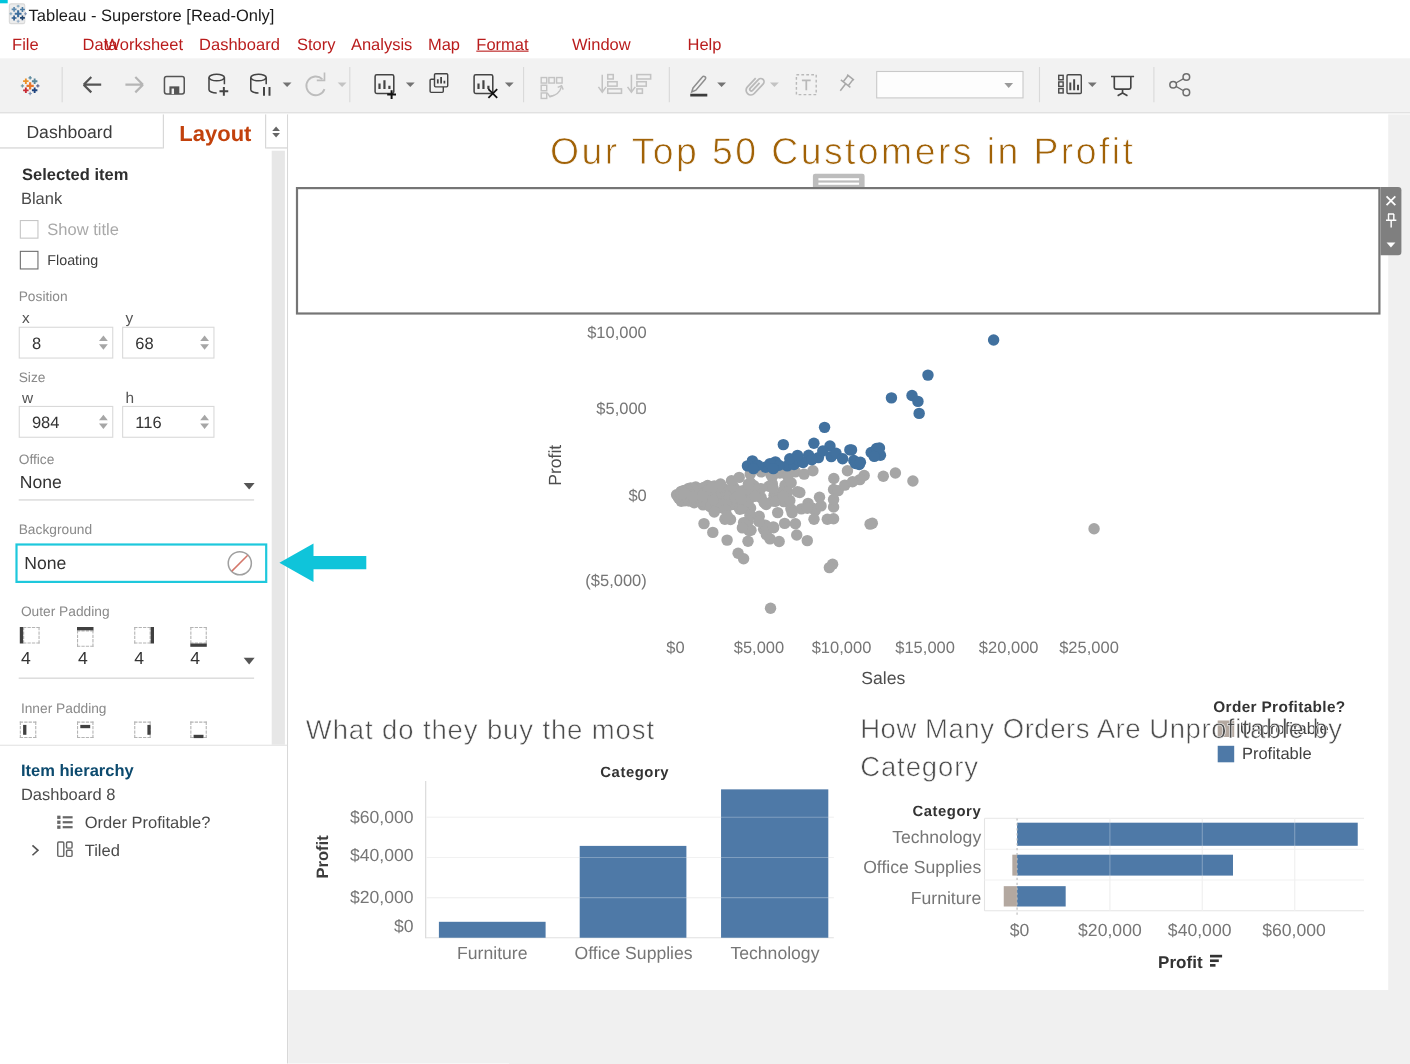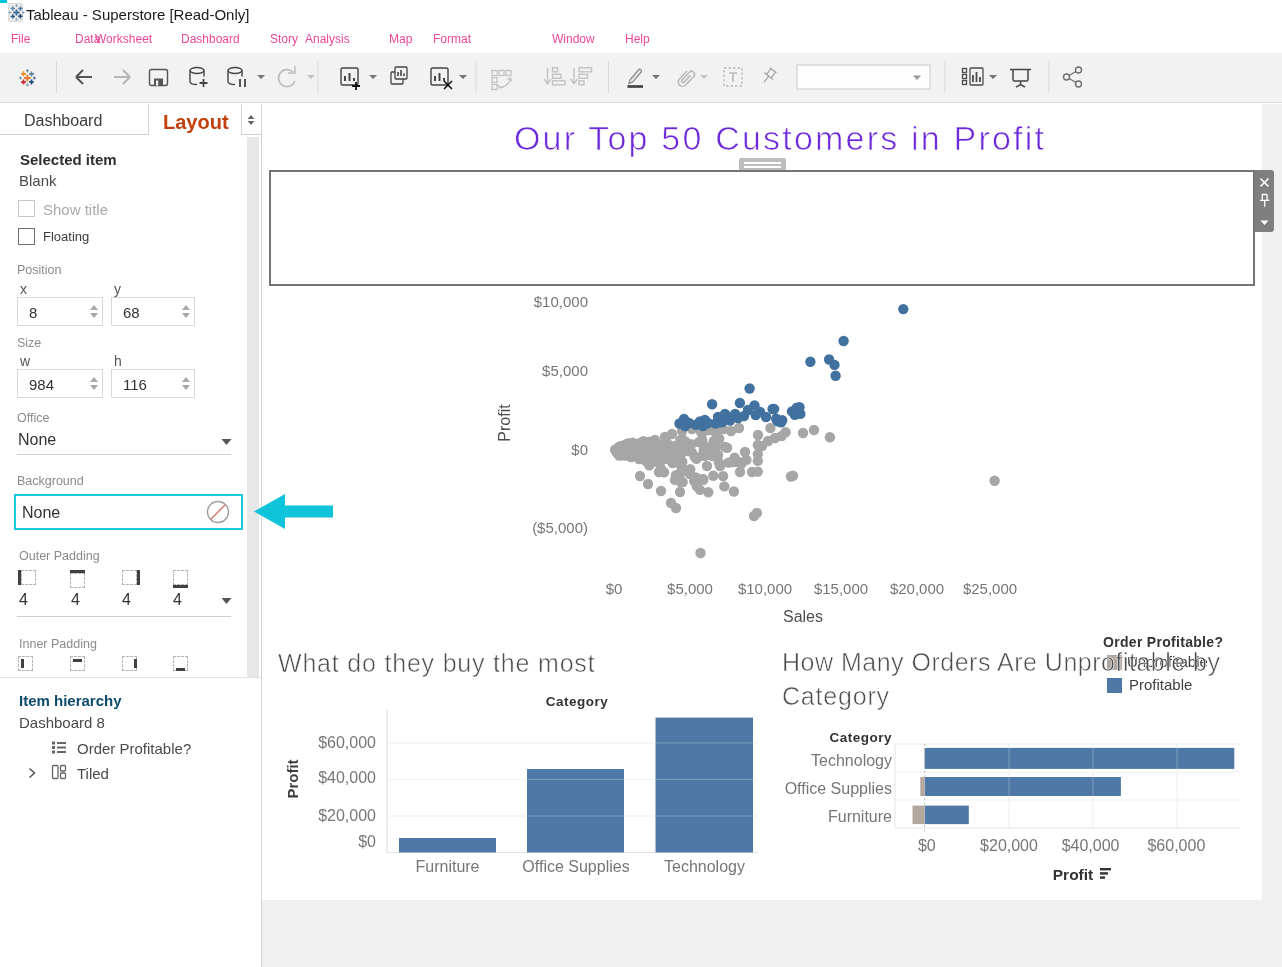--- a/index.html
+++ b/index.html
@@ -1,19 +1,19 @@
 <!DOCTYPE html>
 <html><head>
 <meta charset="utf-8">
 <style>
   * { margin:0; padding:0; box-sizing:border-box; }
   html,body { width:1282px; height:967px; background:#fff; font-family:"Liberation Sans",sans-serif; overflow:hidden; }
   .abs { position:absolute; }
   #app { position:relative; width:1282px; height:707px; }
-  .menuitem { position:absolute; top:31.5px; font-size:12px; color:#ec4899; }
+  .menuitem { position:absolute; top:31.5px; font-size:15px; color:#b91c1c; }
   .glabel { font-size:12.5px; color:#8a8a8a; }
   .spin { position:absolute; width:86px; height:29px; border:1px solid #d9d9d9; background:#fff; font-size:15px; color:#333; }
   .spin span.val { position:absolute; left:11px; top:6px; }
   .spin .arr { position:absolute; right:4px; width:0; height:0; border-left:4px solid transparent; border-right:4px solid transparent; }
   .arr.up { top:7px; border-bottom:5px solid #a6a6a6; }
   .arr.dn { bottom:7px; border-top:5px solid #a6a6a6; }
   .cb { position:absolute; width:17px; height:17px; background:#fff; }
   .padicon { position:absolute; width:15px; height:15px; border:1px dashed #b4b4b4; }
   .padbar { position:absolute; background:#404040; }
 </style>
@@ -35,25 +35,25 @@
 <path d="M15.2 7.2v2.6M13.899999999999999 8.5h2.6" stroke="#8195b5" stroke-width="1.0" fill="none"></path>
 <path d="M8.5 14.0v2.6M7.2 15.3h2.6" stroke="#8fa9c4" stroke-width="1.0" fill="none"></path>
 </svg>
 <div class="abs" style="left:26px;top:6px;font-size:15px;color:#1a1a1a;">Tableau - Superstore [Read-Only]</div>
 
 <div class="menuitem" style="left:11px;">File</div>
 <div class="menuitem" style="left:47px;margin-left:28px;">Data</div>
 <div class="menuitem" style="left:95px;">Worksheet</div>
 <div class="menuitem" style="left:181px;">Dashboard</div>
 <div class="menuitem" style="left:270px;">Story</div>
-<div class="menuitem" style="left:305px;">Analysis</div>
+<div class="menuitem" style="left:319px;">Analysis</div>
 <div class="menuitem" style="left:389px;">Map</div>
-<div class="menuitem" style="left:433px;">Format</div>
+<div class="menuitem" style="left:433px;text-decoration:underline;">Format</div>
 <div class="menuitem" style="left:496px;margin-top:22px;">Server</div>
-<div class="menuitem" style="left:552px;">Window</div>
+<div class="menuitem" style="left:520px;">Window</div>
 <div class="menuitem" style="left:625px;">Help</div>
 
 <div class="abs" style="left:0;top:53px;width:1282px;height:50px;background:#f2f2f2;border-bottom:1px solid #dcdcdc;"></div>
 <svg class="abs" style="left:0;top:55px;" width="1282" height="43" viewBox="0 0 1282 43">
 
   <path d="M27.4 19.7v6.6M24.099999999999998 23.0h6.6" stroke="#e8762c" stroke-width="2.0" fill="none"></path>
   <path d="M23.5 16.3v5.0M21.0 18.8h5.0" stroke="#eb9129" stroke-width="1.7" fill="none"></path>
   <path d="M31.5 16.4v5.0M29.0 18.9h5.0" stroke="#59879b" stroke-width="1.7" fill="none"></path>
   <path d="M23.5 24.6v5.0M21.0 27.1h5.0" stroke="#c72b35" stroke-width="1.7" fill="none"></path>
   <path d="M31.5 24.5v5.0M29.0 27.0h5.0" stroke="#1f447e" stroke-width="1.7" fill="none"></path>
@@ -305,21 +305,21 @@
         <rect x="9.5" y="1.5" width="5" height="5.5" rx="1"></rect>
         <rect x="9.5" y="9" width="5" height="5.5" rx="1"></rect>
       </g>
 </svg>
 <div class="abs" style="left:77px;top:765px;font-size:15px;color:#4a4a4a;">Tiled</div>
 
 <div class="abs" style="left:262px;top:104px;width:1020px;height:863px;background:#fff;"></div>
 <div class="abs" style="left:1262px;top:104px;width:20px;height:863px;background:#f0f0f0;"></div>
 <div class="abs" style="left:262px;top:900px;width:1020px;height:67px;background:#f0f0f0;"></div>
 
-<div class="abs" style="left:280px;top:119px;width:1000px;text-align:center;font-size:34px;letter-spacing:2.2px;color:#6d28d9;-webkit-text-stroke:0.7px #fff;">Our Top 50 Customers in Profit</div>
+<div class="abs" style="left:266px;top:119px;width:1000px;text-align:center;font-size:34px;letter-spacing:2.2px;color:#a16207;-webkit-text-stroke:0.7px #fff;">Our Top 50 Customers in Profit</div>
 
 <div class="abs" style="left:739px;top:158px;width:47px;height:14px;background:#bdbdbd;border-radius:2px;"></div>
 <div class="abs" style="left:744px;top:162px;width:37px;height:2px;background:#fff;"></div>
 <div class="abs" style="left:744px;top:166px;width:37px;height:2px;background:#fff;"></div>
 
 <div class="abs" style="left:269px;top:170px;width:986px;height:116px;border:2px solid #757575;background:#fff;"></div>
 
 <div class="abs" style="left:1255px;top:170px;width:19px;height:62px;background:#7f7f7f;border-radius:0 3px 3px 0;"></div>
 <svg class="abs" style="left:1255px;top:170px;" width="19" height="62" viewBox="0 0 19 62">
   <path d="M5.5 8.5 L13.5 16.5 M13.5 8.5 L5.5 16.5" stroke="#fff" stroke-width="1.6"></path>

